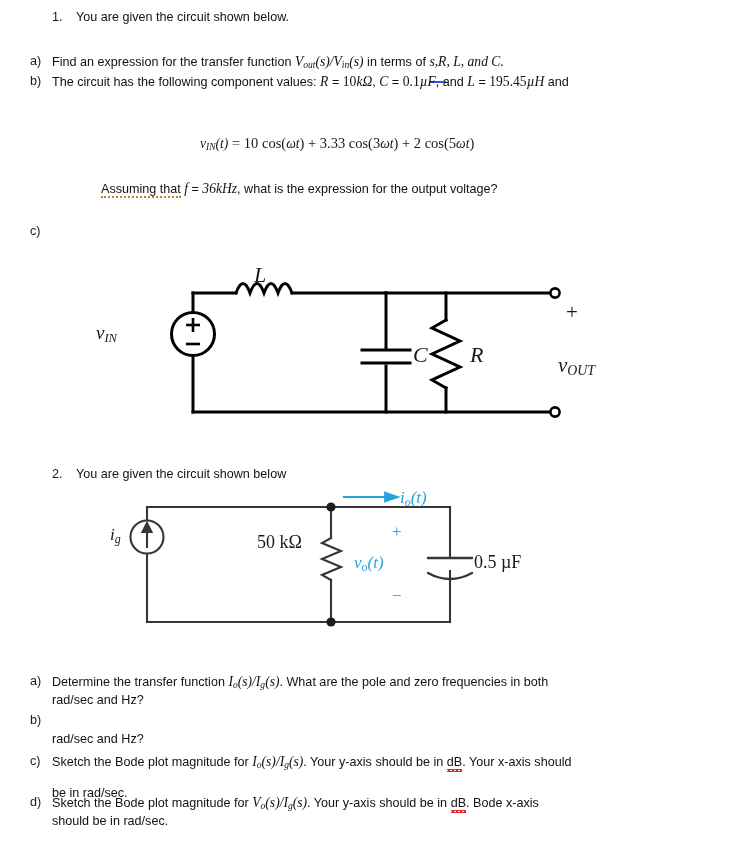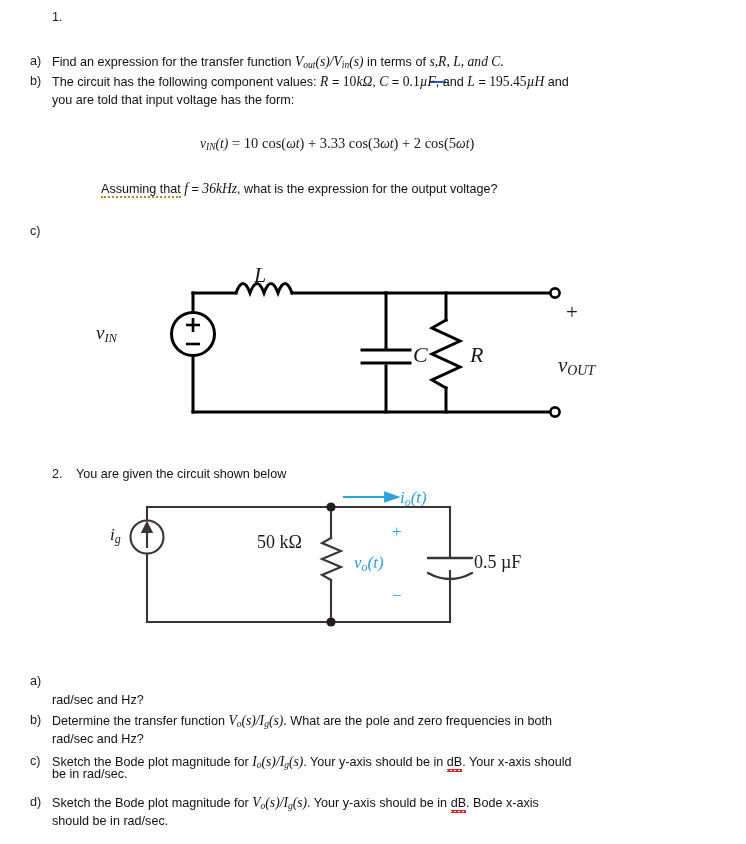--- a/index.html
+++ b/index.html
@@ -90,27 +90,27 @@
     white-space: nowrap;
   }
   .lbl-blue { color: #29a3dc; }
 </style>
 </head>
 <body>
 
 <div class="page">
 
   <div class="marker" style="left:52px; top:8px;">1.</div>
+  <div class="txt" style="left:76px; top:8px;">You are given the circuit shown below.</div>
 
   <div class="marker" style="left:30px; top:52px;">a)</div>
   <div class="txt" style="left:52px; top:52px;"><span>Find an expression for the transfer function </span><span class="mi">V<span class="sub">out</span>(s)/<span>V</span><span class="sub">in</span>(<span>s</span>)</span><span> in terms of </span><span class="mi grammar">s,R</span><span class="mi">, L, and C.</span></div>
 
   <div class="marker" style="left:30px; top:72px;">b)</div>
   <div class="txt" style="left:52px; top:72px;">The circuit has the following component values: <span class="mi">R</span> = <span class="mu">10</span><span class="mi">kΩ</span>, <span class="mi">C</span> = <span class="mu">0.1</span><span class="mi">µF</span>, and <span class="mi">L</span> = <span class="mu">195.45</span><span class="mi">µH</span> and</div>
-  <div class="txt" style="left:52px; top:91px;">you are told that input voltage has the form:</div>
 
   <div class="eq" style="left:200px; top:135px;"><span class="mi">v<span class="sub">IN</span>(t)</span> = 10 cos(<span class="mi">ωt</span>) + 3.33 cos(3<span class="mi">ωt</span>) + 2 cos(5<span class="mi">ωt</span>)</div>
 
   <div class="txt" style="left:101px; top:179px;"><span class="dotted-gold">Assuming that</span><span class="mi"> f</span> = <span class="mi">36kHz</span>, what is the expression for the output voltage?</div>
 
   <div class="marker" style="left:30px; top:222px;">c)</div>
 
   <div class="circuit" style="left:96px; top:262px; width:520px; height:175px;">
     <svg width="520" height="175" viewBox="0 0 520 175">
       <g stroke="#000000" stroke-width="3" fill="none" stroke-linecap="square">
@@ -209,27 +209,27 @@
     <div class="lbl" style="left:0px; top:35px; font-size:17px;"><span>i</span><span class="sub" style="font-size:.70em">g</span></div>
     <div class="lbl" style="left:139px; top:42px; font-size:18px; font-style:normal;margin-left:8px;">50 kΩ</div>
     <div class="lbl lbl-blue" style="left:290px; top:-2px; font-size:17px;"><span>i</span><span class="sub" style="font-size:.70em">o</span><span>(t)</span></div>
     <div class="lbl lbl-blue" style="left:282px; top:32px; font-size:17px; font-style:normal;">+</div>
     <div class="lbl lbl-blue" style="left:244px; top:63px; font-size:17px;"><span>v</span><span class="sub" style="font-size:.70em">o</span><span>(t)</span></div>
     <div class="lbl lbl-blue" style="left:282px; top:96px; font-size:17px; font-style:normal;">−</div>
     <div class="lbl" style="left:364px; top:62px; font-size:18px; font-style:normal;">0.5 µF</div>
   </div>
 
   <div class="marker" style="left:30px; top:672px;">a)</div>
+  <div class="txt" style="left:52px; top:672px;"><span>Determine the transfer function </span><span class="mi">I<span class="sub">o</span>(s)/<span>I</span><span class="sub">g</span>(s)</span><span>.  What are the pole and zero frequencies in both</span></div>
   <div class="txt" style="left:52px; top:691px;">rad/sec and Hz?</div>
 
   <div class="marker" style="left:30px; top:711px;">b)</div>
-  <div class="txt" style="left:52px; top:711px;"><span>Determine the transfer function </span><span class="mi">V<span class="sub">o</span>(s)/<span>I</span><span class="sub">g</span>(s)</span><span>.  What are the pole and zero frequencies in both</span></div>
   <div class="txt" style="left:52px; top:730px;">rad/sec and Hz?</div>
 
   <div class="marker" style="left:30px; top:752px;">c)</div>
   <div class="txt" style="left:52px; top:752px;"><span>Sketch the Bode plot magnitude for  </span><span class="mi">I<span class="sub">o</span>(s)/<span>I</span><span class="sub">g</span>(s)</span><span>.  Your y-axis should be in </span><span class="spell">dB</span><span>.  Your x-axis should</span></div>
-  <div class="txt" style="left:52px; top:765px;">be in rad/sec.</div>
+  <div class="txt" style="left:52px; top:784px;">be in rad/sec.</div>
 
   <div class="marker" style="left:30px; top:793px;">d)</div>
   <div class="txt" style="left:52px; top:793px;"><span>Sketch the Bode plot magnitude for  </span><span class="mi">V<span class="sub">o</span>(s)/<span>I</span><span class="sub">g</span>(s)</span><span>.  Your y-axis should be in </span><span class="spell">dB</span><span>.  Bode x-axis</span></div>
   <div class="txt" style="left:52px; top:812px;">should be in rad/sec.</div>
 
 </div>
 
 </body></html>

